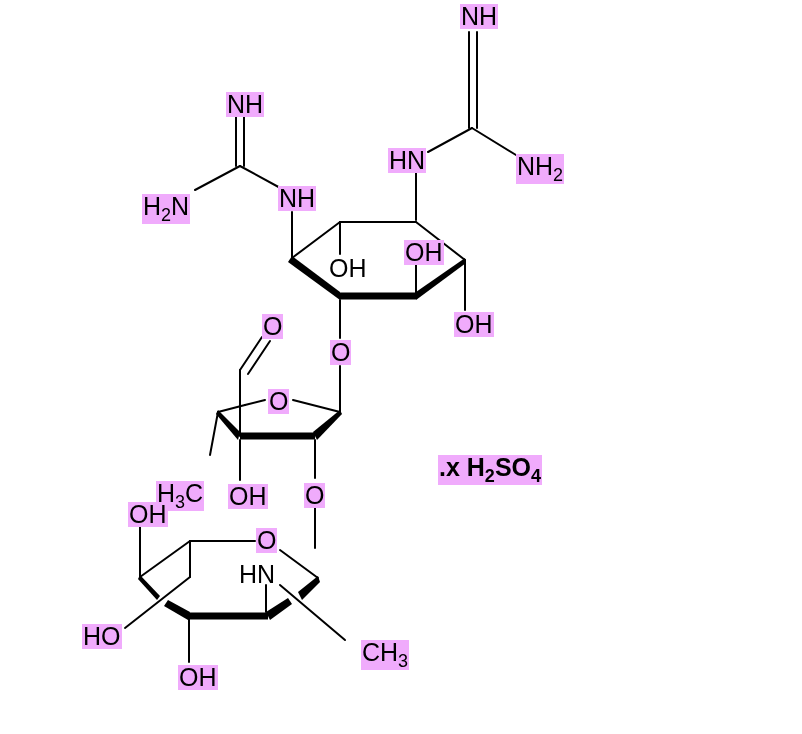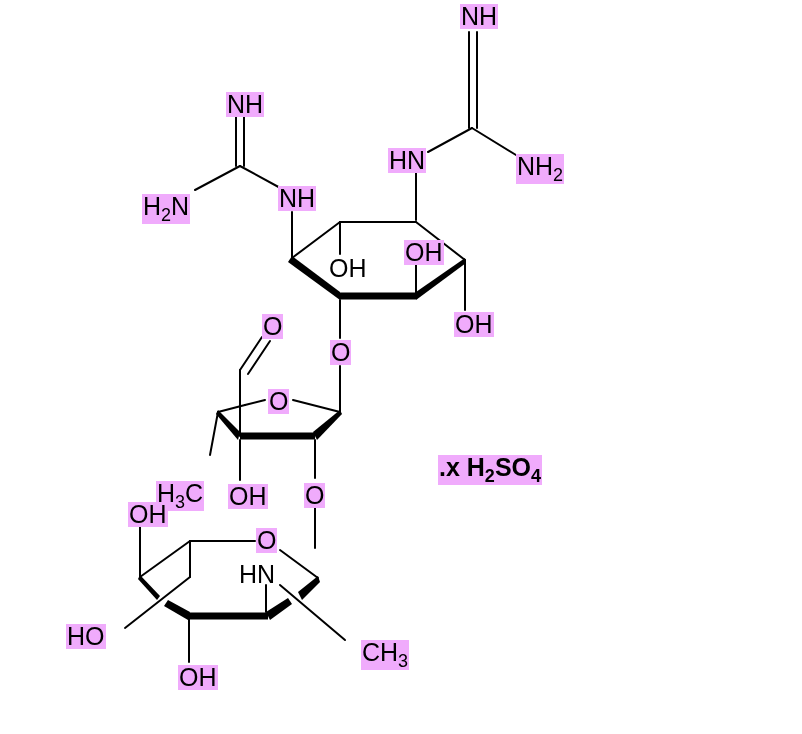--- a/index.html
+++ b/index.html
@@ -91,17 +91,17 @@
 
 <span class="lbl" style="left:262px;top:314px;">O</span>
 <span class="lbl" style="left:268px;top:389px;">O</span>
 <span class="lbl" style="left:156px;top:458px;margin-top:23px;"><span>H</span><sub>3</sub><span>C</span></span>
 <span class="lbl" style="left:228px;top:484px;">OH</span>
 <span class="lbl" style="left:304px;top:483px;">O</span>
 
 <span class="lbl" style="left:128px;top:502px;">OH</span>
 <span class="lbl" style="left:256px;top:528px;">O</span>
 <span class="lbl nobg" style="left:238px;top:562px;">HN</span>
-<span class="lbl" style="left:66px;top:624px;">HO</span>
+<span class="lbl" style="left:82px;top:624px;">HO</span>
 <span class="lbl" style="left:178px;top:665px;">OH</span>
 <span class="lbl" style="left:361px;top:640px;"><span>CH</span><sub>3</sub></span>
 
 <span class="lbl" style="left:438px;top:455px;font-weight:bold;"><span>.x H</span><sub>2</sub><span>SO</span><sub>4</sub></span>
 
 </body></html>

